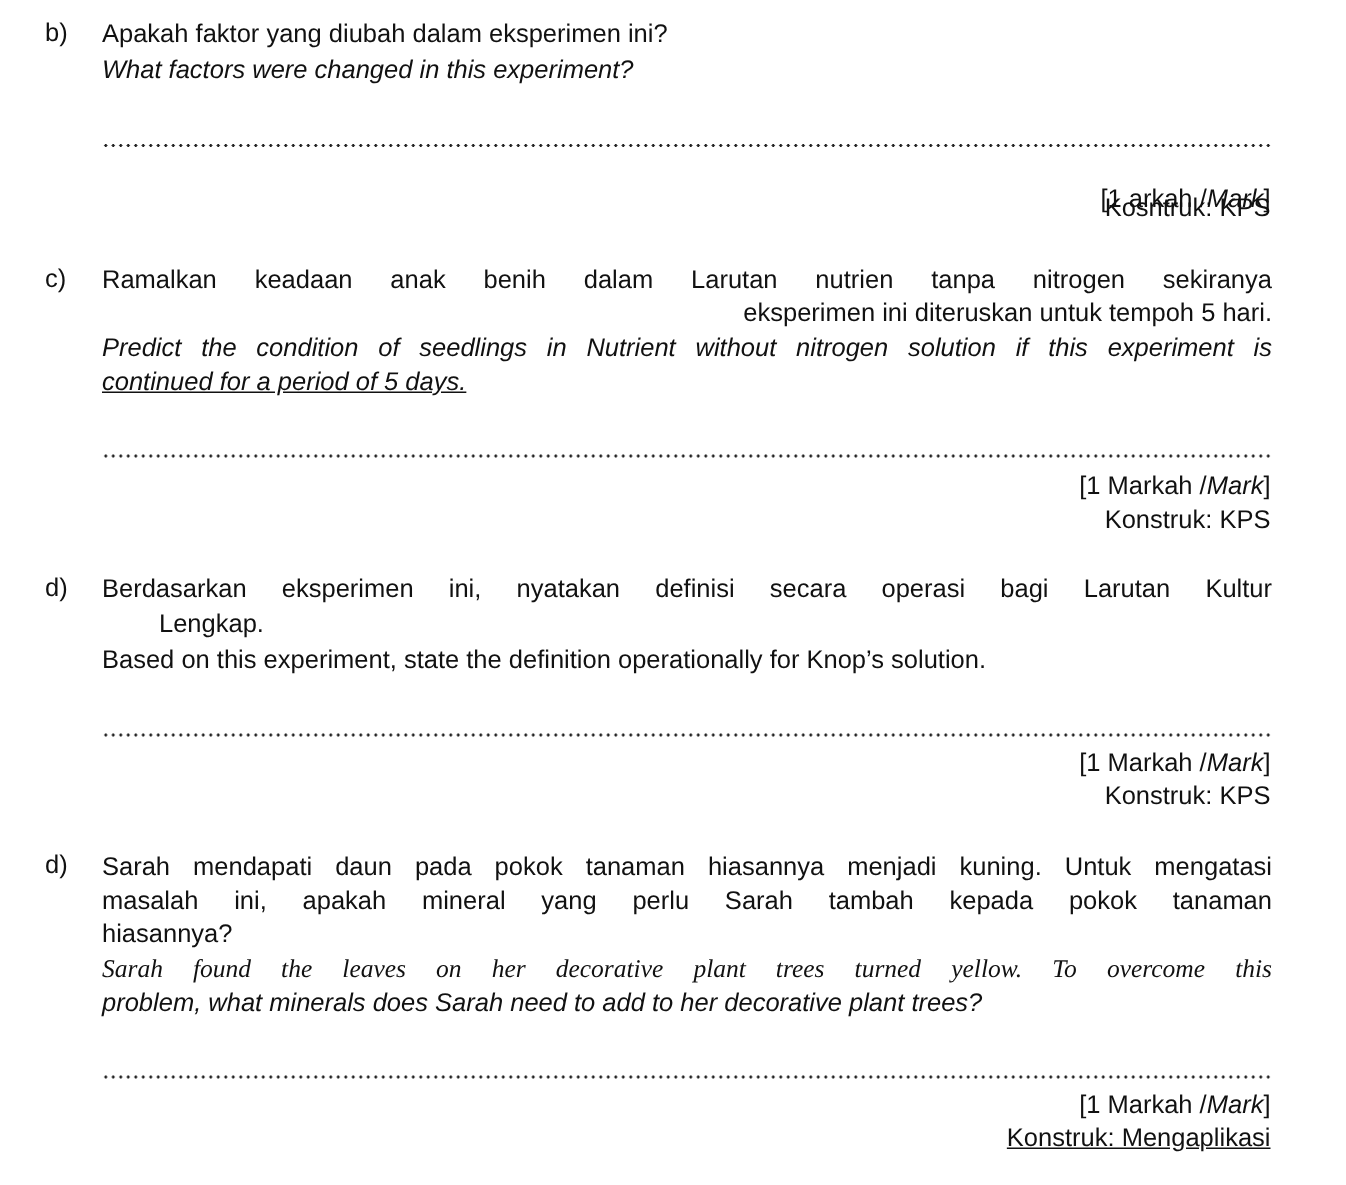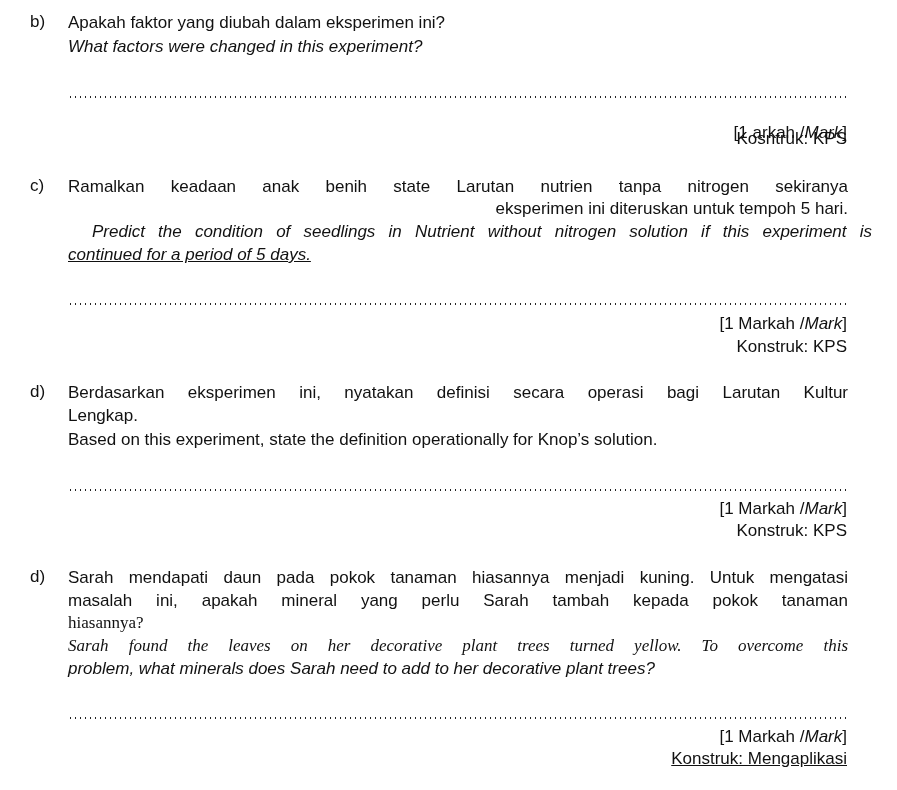--- a/index.html
+++ b/index.html
@@ -24,42 +24,42 @@
   <span class="label" style="top:12px;">b)</span>
   <div class="line" style="top:12px;">Apakah faktor yang diubah dalam eksperimen ini?</div>
   <div class="line it" style="top:36px;">What factors were changed in this experiment?</div>
   <div class="dots" style="top:96px;"></div>
   <div class="mark" style="top:122px;"><span>[1 arkah /</span><span class="it">Mark</span><span>]</span></div>
   <div class="mark" style="top:128px;">Kosntruk: KPS</div>
 </div>
 
 <div class="q" style="top:0;">
   <span class="label" style="top:176px;">c)</span>
-  <div class="line just" style="top:176px;">Ramalkan keadaan anak benih state Larutan nutrien tanpa nitrogen sekiranya</div>
+  <div class="line just" style="top:176px;">Ramalkan keadaan anak benih dalam Larutan nutrien tanpa nitrogen sekiranya</div>
   <div class="line" style="top:198px;text-align:right;">eksperimen ini diteruskan untuk tempoh 5 hari.</div>
-  <div class="line it just" style="top:221px;margin-left:24px;">Predict the condition of seedlings in Nutrient without nitrogen solution if this experiment is</div>
+  <div class="line it just" style="top:221px;">Predict the condition of seedlings in Nutrient without nitrogen solution if this experiment is</div>
   <div class="line it" style="top:244px;text-decoration:underline;">continued for a period of 5 days.</div>
   <div class="dots" style="top:303px;"></div>
   <div class="mark" style="top:313px;"><span>[1 Markah /</span><span class="it">Mark</span><span>]</span></div>
   <div class="mark" style="top:336px;">Konstruk: KPS</div>
 </div>
 
 <div class="q" style="top:0;">
   <span class="label" style="top:382px;">d)</span>
   <div class="line just" style="top:382px;">Berdasarkan eksperimen ini, nyatakan definisi secara operasi bagi Larutan Kultur</div>
-  <div class="line" style="top:405px;">Lengkap.</div>
+  <div class="line" style="top:405px;margin-left:38px;">Lengkap.</div>
   <div class="line" style="top:429px;">Based on this experiment, state the definition operationally for Knop’s solution.</div>
   <div class="dots" style="top:489px;"></div>
   <div class="mark" style="top:498px;"><span>[1 Markah /</span><span class="it">Mark</span><span>]</span></div>
   <div class="mark" style="top:520px;">Konstruk: KPS</div>
 </div>
 
 <div class="q" style="top:0;">
   <span class="label" style="top:567px;">d)</span>
   <div class="line just" style="top:567px;">Sarah mendapati daun pada pokok tanaman hiasannya menjadi kuning. Untuk mengatasi</div>
   <div class="line just" style="top:590px;">masalah ini, apakah mineral yang perlu Sarah tambah kepada pokok tanaman</div>
-  <div class="line" style="top:612px;font-family:Liberation Serif, serif;">hiasannya?</div>
+  <div class="line" style="top:612px;">hiasannya?</div>
   <div class="line it just" style="top:635px;font-family:Liberation Serif, serif;">Sarah found the leaves on her decorative plant trees turned yellow. To overcome this</div>
   <div class="line it" style="top:658px;">problem, what minerals does Sarah need to add to her decorative plant trees?</div>
   <div class="dots" style="top:717px;"></div>
   <div class="mark" style="top:726px;"><span>[1 Markah /</span><span class="it">Mark</span><span>]</span></div>
   <div class="mark" style="top:748px;text-decoration:underline;">Konstruk: Mengaplikasi</div>
 </div>
 
 </body></html>

